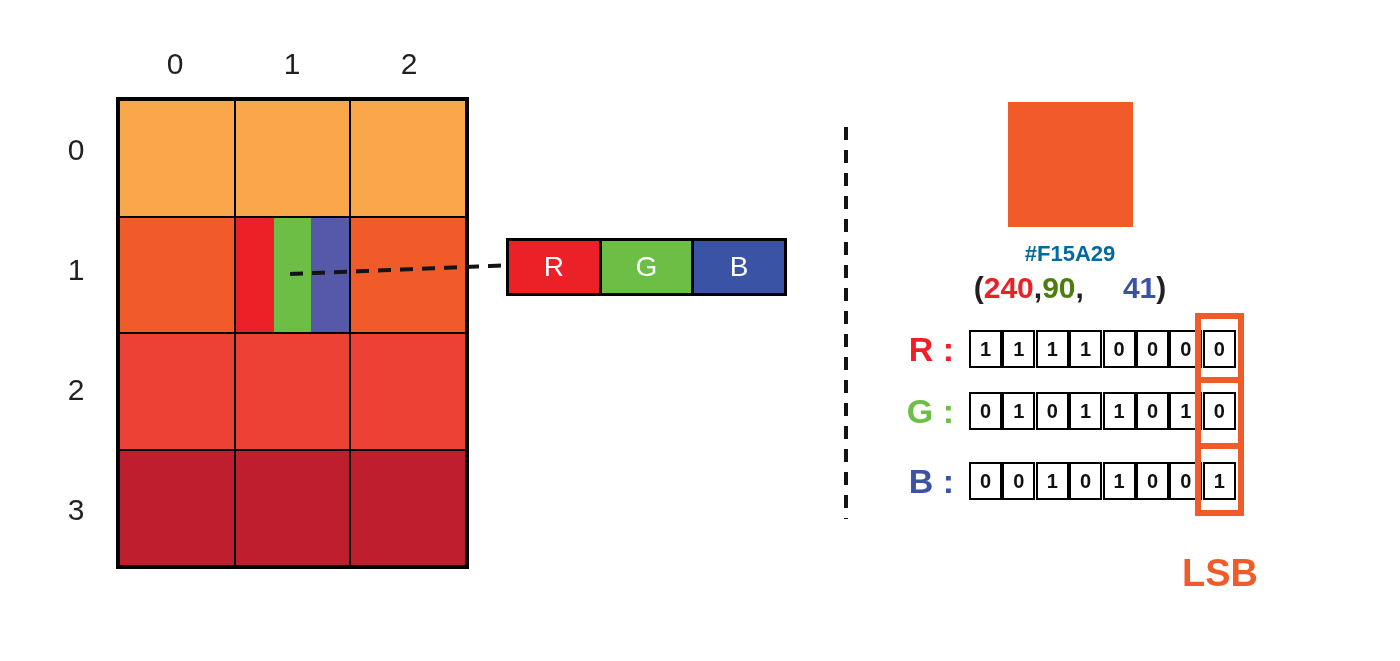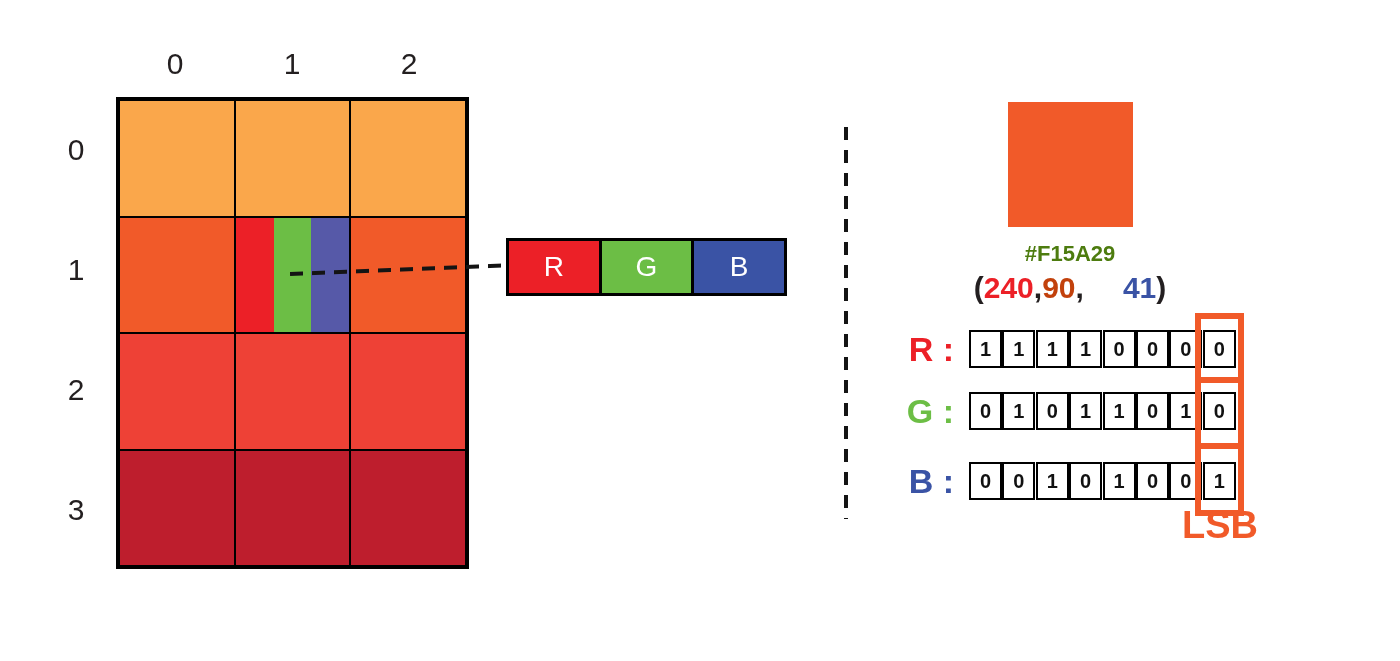--- a/index.html
+++ b/index.html
@@ -50,25 +50,25 @@
   
   .divider-dash {
     position: absolute; left: 844px; top: 127px; width: 4px; height: 392px;
     background: repeating-linear-gradient(to bottom, #141414 0 13px, transparent 13px 23px);
   }
 
   
   .swatch { position: absolute; left: 1008px; top: 102px; width: 125px; height: 125px;
     background: #F15A29; }
   .hex-label { position: absolute; left: 970px; top: 241px; width: 200px;
-    text-align: center; font-size: 22px; font-weight: bold; color: #4d7c0f; }
+    text-align: center; font-size: 22px; font-weight: bold; color: #0369a1; }
   .rgb-tuple { position: absolute; left: 945px; top: 271px; width: 250px;
     text-align: center; font-size: 30px; font-weight: bold; color: #231F20; }
   .tuple-r { color: #EC2027; margin-top: 24px; }
-  .tuple-g { color: #c2410c; }
+  .tuple-g { color: #4d7c0f; }
   .tuple-b { color: #3A53A5; margin-left: 39px; }
 
   
   .bin-label { position: absolute; left: 878px; width: 76px; height: 38px;
     text-align: right; font-size: 34px; font-weight: bold; line-height: 38px; }
   .bin-label-r { top: 330px; color: #EC2027; }
   .bin-label-g { top: 392px; color: #6CBE45; }
   .bin-label-b { top: 462px; color: #3A53A5; }
 
   .bit-row { position: absolute; left: 969px; display: flex; gap: 0; }
@@ -78,21 +78,21 @@
   .bit-cell { width: 33px; height: 38px; border: 2.5px solid #000; background: #fff;
     display: flex; align-items: center; justify-content: center;
     font-size: 20px; font-weight: bold; color: #111; margin-right: 0.4px; }
 
   
   .lsb-box { position: absolute; left: 1195px; top: 313px; width: 49px; height: 203px;
     border: 6px solid #F15A29; background: transparent; }
   .lsb-bar { position: absolute; left: 1195px; width: 49px; height: 6px; background: #F15A29; }
   .lsb-bar-1 { top: 377px; }
   .lsb-bar-2 { top: 443px; }
-  .lsb-label { position: absolute; left: 1170px; top: 504px; width: 100px;
+  .lsb-label { position: absolute; left: 1170px; top: 552px; width: 100px;
     text-align: center; font-size: 38px; font-weight: bold; color: #F15A29; }
 </style>
 </head>
 <body>
 
 <div class="stage">
 
   <div class="axis-label col-label-0">0</div>
   <div class="axis-label col-label-1">1</div>
   <div class="axis-label col-label-2">2</div>

